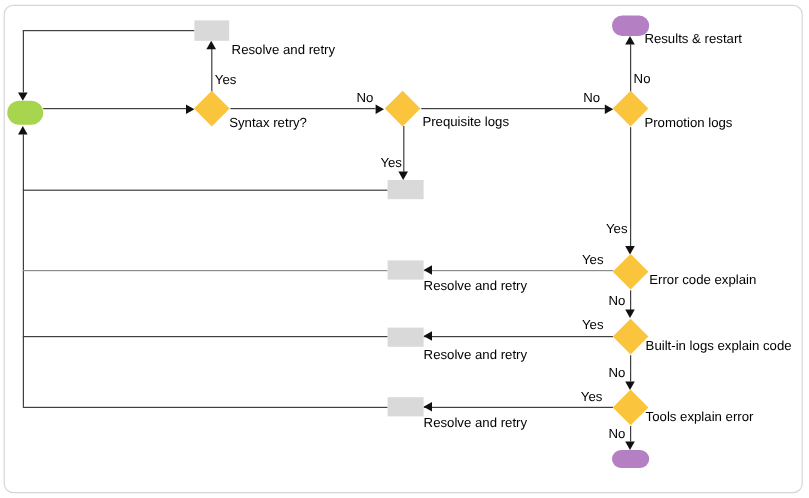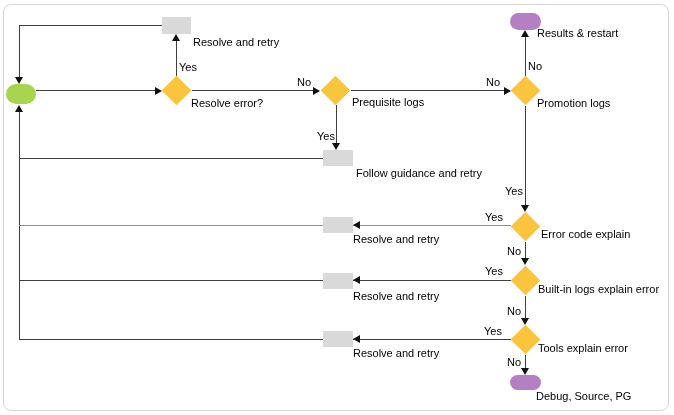--- a/index.html
+++ b/index.html
@@ -86,33 +86,31 @@
   <div class="diamond" style="left:515px;top:80px;"></div>
   <div class="stadium" style="left:510px;top:13px;width:31px;height:17px;border-radius:8.5px;"></div>
   <div class="diamond" style="left:515px;top:216px;"></div>
   <div class="process" style="left:323px;top:217px;width:30px;height:16px;"></div>
   <div class="diamond" style="left:515px;top:270px;"></div>
   <div class="process" style="left:323px;top:273px;width:30px;height:16px;"></div>
   <div class="diamond" style="left:515px;top:329px;"></div>
   <div class="process" style="left:323px;top:331px;width:30px;height:16px;"></div>
   <div class="stadium" style="left:510px;top:375px;width:31px;height:15px;border-radius:7.5px;"></div>
 
-  <span class="lbl" style="left:191px;top:97px;">Resolve error?</span>
+  <span class="lbl" style="left:191px;top:97px;">Syntax retry?</span>
   <span class="lbl" style="left:193px;top:36px;">Resolve and retry</span>
   <span class="lbl" style="left:352px;top:96px;">Prequisite logs</span>
-  <span class="lbl" style="left:356px;top:167px;">Follow guidance and retry</span>
   <span class="lbl" style="left:537px;top:97px;">Promotion logs</span>
   <span class="lbl" style="left:537px;top:27px;">Results &amp; restart</span>
   <span class="lbl" style="left:541px;top:228px;">Error code explain</span>
   <span class="lbl" style="left:353px;top:233px;">Resolve and retry</span>
-  <span class="lbl" style="left:538px;top:283px;">Built-in logs explain error</span>
+  <span class="lbl" style="left:538px;top:283px;">Built-in logs explain code</span>
   <span class="lbl" style="left:353px;top:290px;">Resolve and retry</span>
   <span class="lbl" style="left:538px;top:342px;text-align:center;">Tools explain error</span>
   <span class="lbl" style="left:353px;top:347px;">Resolve and retry</span>
-  <span class="lbl" style="left:536px;top:390px;">Debug, Source, PG</span>
 
   <span class="lbl" style="left:179px;top:61px;">Yes</span>
   <span class="lbl" style="left:297px;top:76px;">No</span>
   <span class="lbl" style="left:317px;top:130px;">Yes</span>
   <span class="lbl" style="left:486px;top:76px;">No</span>
   <span class="lbl" style="left:528px;top:60px;">No</span>
   <span class="lbl" style="left:505px;top:185px;">Yes</span>
   <span class="lbl" style="left:485px;top:211px;">Yes</span>
   <span class="lbl" style="left:507px;top:245px;">No</span>
   <span class="lbl" style="left:485px;top:265px;">Yes</span>

